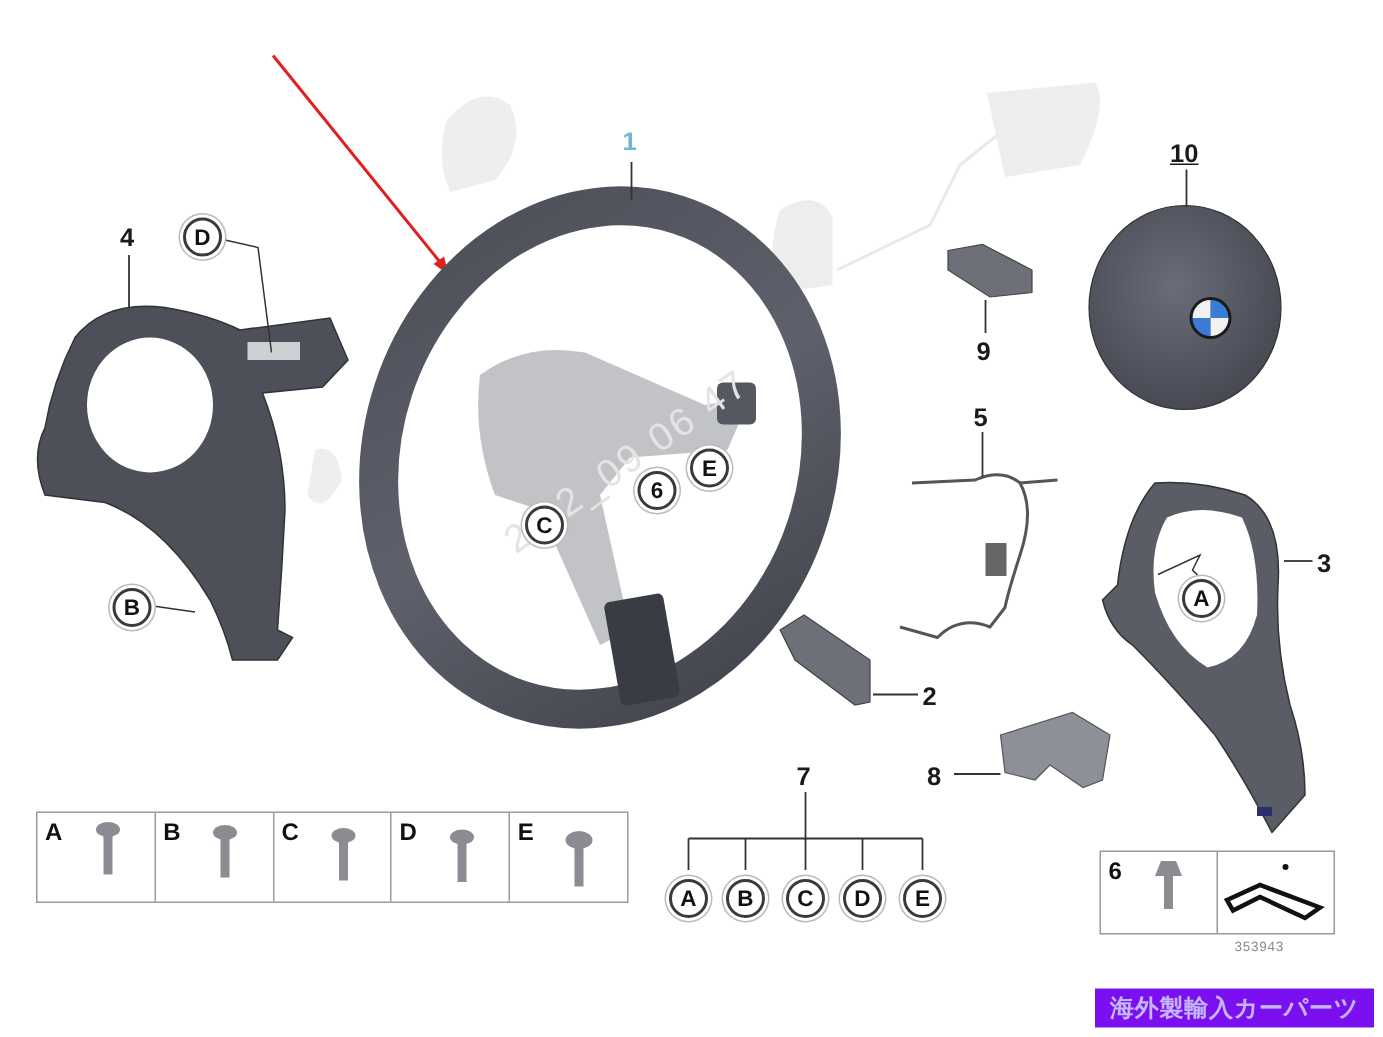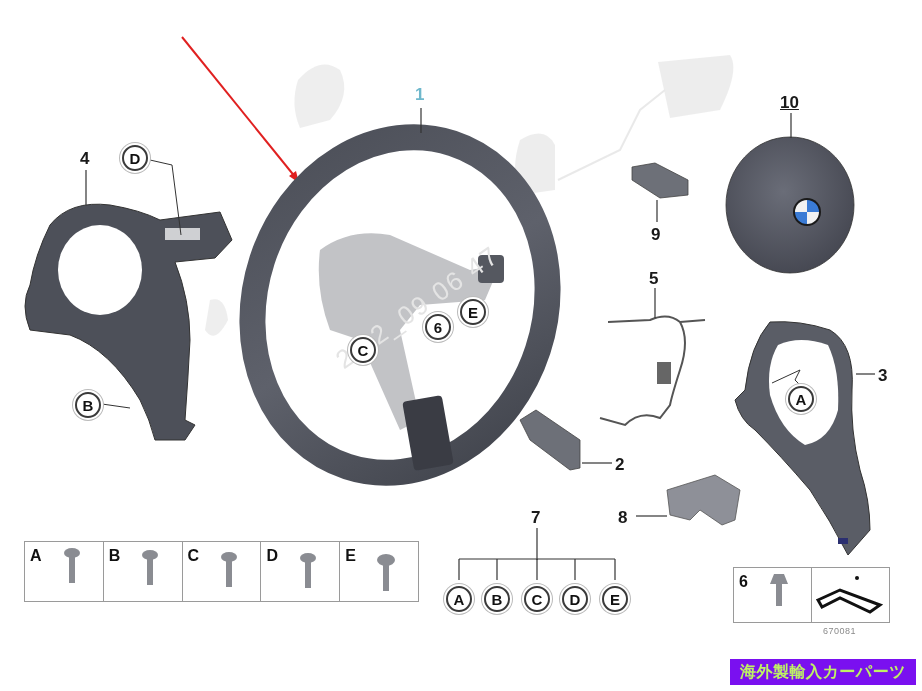--- a/index.html
+++ b/index.html
@@ -10,21 +10,21 @@
             box-shadow:0 0 0 2px #fff, 0 0 0 3px #bbb; display:flex; align-items:center; justify-content:center;
             font-weight:bold; font-size:15px; color:#111; box-sizing:border-box; }
   .screw-table { position:absolute; left:24px; top:541px; width:395px; height:61px; border:1px solid #9a9a9a; display:flex; box-sizing:border-box; }
   .screw-cell { flex:1; border-right:1px solid #9a9a9a; position:relative; }
   .screw-cell:last-child { border-right:none; }
   .screw-letter { position:absolute; left:5px; top:5px; font-weight:bold; font-size:16px; color:#111; }
   .tool-table { position:absolute; left:733px; top:567px; width:157px; height:56px; border:1px solid #9a9a9a; display:flex; box-sizing:border-box; }
   .tool-cell { flex:1; border-right:1px solid #9a9a9a; position:relative; }
   .tool-cell:last-child { border-right:none; }
   .diagram-id { position:absolute; left:823px; top:626px; font-size:9px; color:#8a8a8a; letter-spacing:0.5px; }
-  .badge { position:absolute; left:730px; top:659px; width:186px; height:26px; background:#7a10f0; color:#bef264;
+  .badge { position:absolute; left:730px; top:659px; width:186px; height:26px; background:#7a10f0; color:#c4b5fd;
            font-weight:bold; font-size:16px; display:flex; align-items:center; justify-content:center; letter-spacing:0.5px; }
   .watermark { position:absolute; left:330px; top:350px; font-size:26px; color:#e4e4e4; transform:rotate(-35deg); transform-origin:left top; white-space:nowrap; letter-spacing:2px; }
 </style>
 </head>
 <body>
 
 <div class="stage">
 
   <svg width="922" height="691" viewBox="0 0 922 691" style="position:absolute;left:0;top:0">
     <defs>
@@ -195,16 +195,16 @@
       </div>
   </div>
 
   <div class="tool-table">
     <div class="tool-cell">
         <span class="screw-letter">6</span>
       </div>
     <div class="tool-cell"><span></span></div>
   </div>
 
-  <div class="diagram-id">670081</div>
+  <div class="diagram-id">353943</div>
 
   <div class="badge">海外製輸入カーパーツ</div>
 </div>
 
 </body></html>

